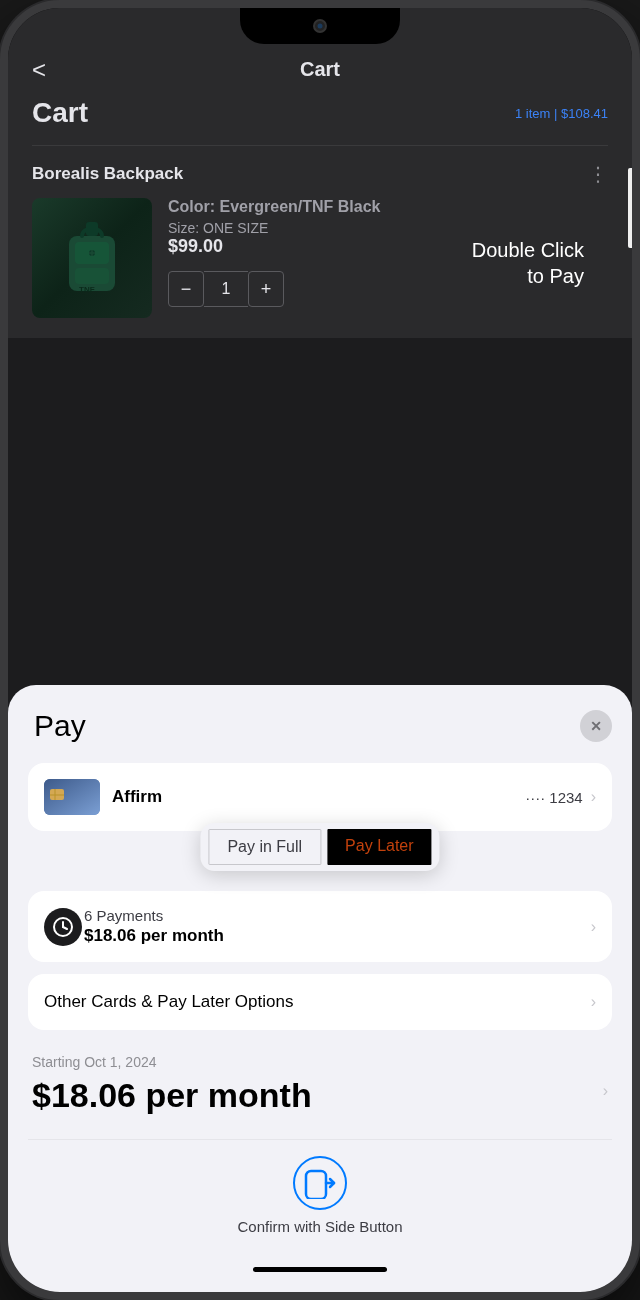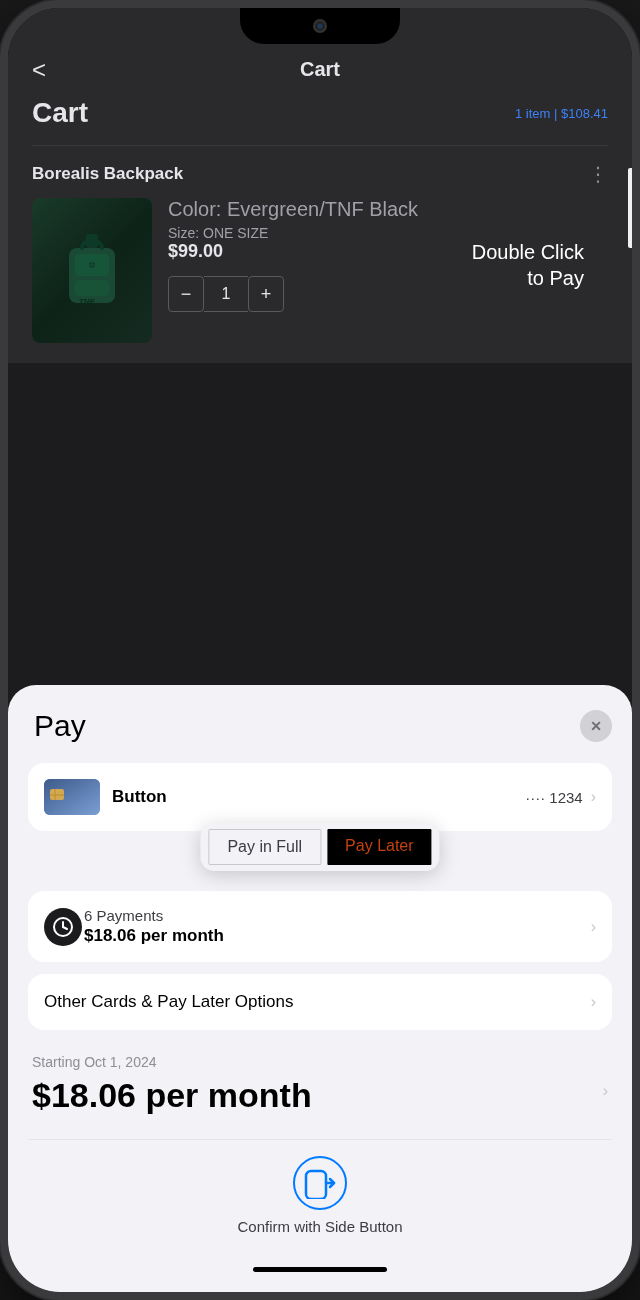--- a/index.html
+++ b/index.html
@@ -145,43 +145,44 @@
     }
 
     .product-row {
       display: flex;
       gap: 16px;
       align-items: flex-start;
     }
 
     .product-image {
       width: 120px;
-      height: 145px;
+      height: 120px;
       background: linear-gradient(135deg, #1a3a2a 0%, #0d2318 50%, #152a20 100%);
       border-radius: 8px;
       flex-shrink: 0;
       display: flex;
       align-items: center;
       justify-content: center;
       overflow: hidden;
     }
 
     .backpack-svg {
       width: 70px;
       height: 85px;
     }
 
     .product-details {
       flex: 1;
     }
 
     .product-color {
       color: #a0a0a8;
-      font-size: 20px;
+      font-size: 16px;
       margin-bottom: 4px;
+      font-weight: bold;
     }
 
     .product-size {
       color: #a0a0a8;
       font-size: 14px;
     }
 
     .product-price {
       color: #e5e5ea;
       font-size: 18px;
@@ -588,21 +589,21 @@
                     <stop offset="0%" style="stop-color:#3d5a8a"></stop>
                     <stop offset="100%" style="stop-color:#7b9fd4"></stop>
                   </linearGradient>
                 </defs>
                 <rect width="56" height="36" rx="4" fill="url(#cardGrad)"></rect>
                 <rect x="6" y="10" width="14" height="11" rx="2" fill="#d4a853"></rect>
                 <line x1="6" y1="16" x2="20" y2="16" stroke="#b8922a" stroke-width="1"></line>
                 <line x1="11" y1="10" x2="11" y2="21" stroke="#b8922a" stroke-width="1"></line>
               </svg>
             </div>
-            <span class="card-name">Button</span>
+            <span class="card-name">Affirm</span>
           </div>
           <div style="display:flex;align-items:center;gap:8px;">
             <span class="card-number">···· 1234</span>
             <span class="chevron-right">›</span>
           </div>
         </div>
 
         <div class="pay-toggle">
           <div class="toggle-btn toggle-btn-outline">Pay in Full</div>
           <div class="toggle-btn toggle-btn-filled">Pay Later</div>

